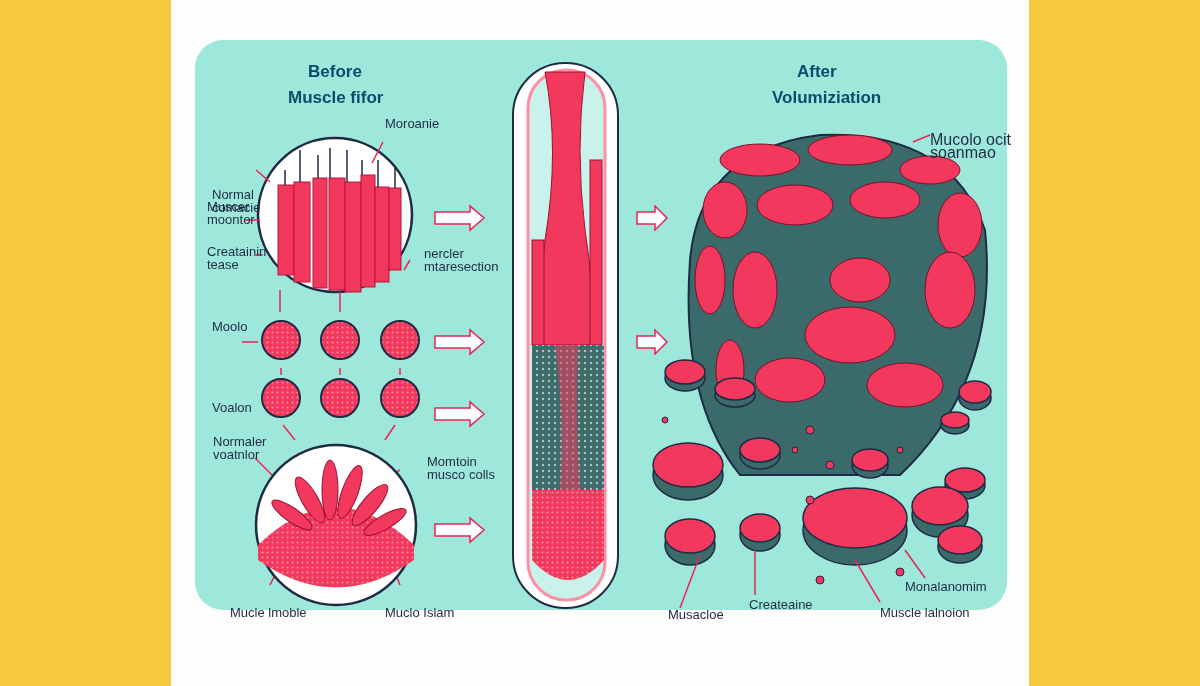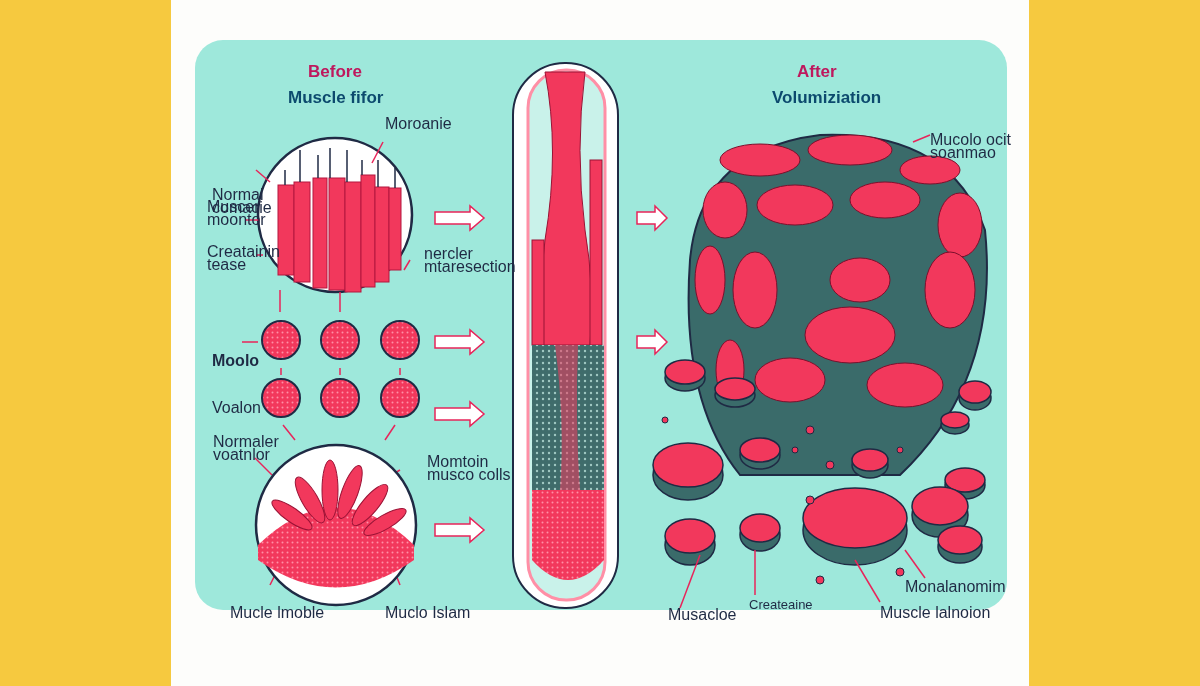--- a/index.html
+++ b/index.html
@@ -1,20 +1,20 @@
 <!DOCTYPE html>
 <html><head>
 <meta charset="utf-8">
 <style>
   html,body{margin:0;padding:0;}
   body{width:1200px;height:686px;overflow:hidden;background:#f6c93f;font-family:"Liberation Sans",sans-serif;position:relative;}
   .sheet{position:absolute;left:171px;top:0;width:858px;height:686px;background:#fdfdfb;}
   .panel{position:absolute;left:195px;top:40px;width:812px;height:570px;background:#9ee8db;border-radius:28px;}
-  .lbl{position:absolute;font-size:16px;line-height:13px;color:#1f2a44;white-space:pre;}
-  .title-red{position:absolute;color:#be185d;font-weight:bold;font-size:17px;}
+  .lbl{position:absolute;font-size:13px;line-height:13px;color:#1f2a44;white-space:pre;}
+  .title-red{position:absolute;color:#0c4a6e;font-weight:bold;font-size:17px;}
   .title-dark{position:absolute;color:#0c4a6e;font-weight:bold;font-size:17px;}
   svg{position:absolute;left:0;top:0;}
 </style>
 </head>
 <body>
 
 <div class="sheet"></div>
 <div class="panel"></div>
 
 <svg width="1200" height="686">
@@ -198,21 +198,21 @@
 
 <div class="lbl" style="left:385px;top:117px;">Moroanie</div>
 <div class="lbl" style="left:212px;top:145px;margin-top:43px;">Normal
 comacie</div>
 <div class="lbl" style="left:207px;top:200px;">Muscer
 moontor</div>
 <div class="lbl" style="left:207px;top:245px;">Creatainin
 tease</div>
 <div class="lbl" style="left:424px;top:247px;">nercler
 mtaresection</div>
-<div class="lbl" style="left:212px;top:354px;font-weight:bold;">Moolo</div>
+<div class="lbl" style="left:212px;top:320px;">Moolo</div>
 <div class="lbl" style="left:212px;top:401px;">Voalon</div>
 <div class="lbl" style="left:213px;top:435px;">Normaler
 voatnlor</div>
 <div class="lbl" style="left:427px;top:455px;">Momtoin
 musco colls</div>
 <div class="lbl" style="left:230px;top:606px;">Mucle lmoble</div>
 <div class="lbl" style="left:385px;top:606px;">Muclo Islam</div>
 
 <div class="lbl" style="left:930px;top:133px;font-size:16px;">Mucolo ocit
 soanmao</div>

